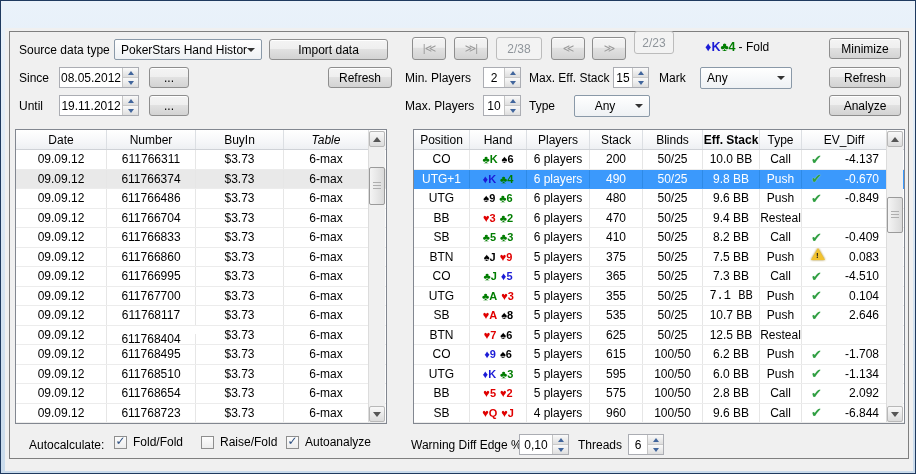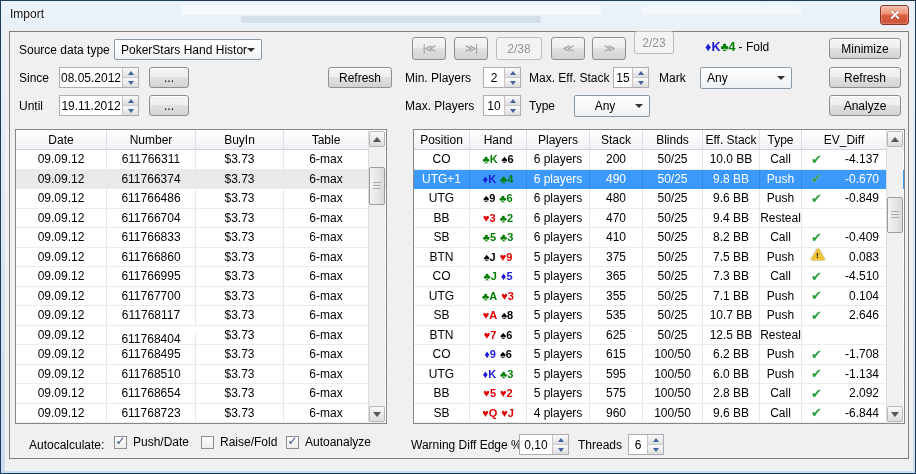--- a/index.html
+++ b/index.html
@@ -67,39 +67,30 @@
     background:repeating-linear-gradient(#aeaeae 0 1px,transparent 1px 3px);}
   .cb{width:13px;height:13px;border:1px solid #8e8e8e;box-sizing:border-box;background:linear-gradient(#fdfdfd,#ececec);
     display:flex;align-items:center;justify-content:center;flex:none;}
   .cb.checked::after{content:"\2713";color:#2b4d7e;font-weight:bold;font-size:12px;margin-top:-2px;}
   .cbwrap{position:absolute;display:flex;align-items:center;gap:6px;}
 </style>
 </head>
 <body>
 
 <div class="window">
-  <div class="titlebar">
-    <div class="streak" style="left:180px;top:4px;width:420px;height:10px;background:rgba(255,255,255,.55);"></div>
-    <div class="streak" style="left:240px;top:15px;width:300px;height:7px;background:rgba(150,170,190,.25);"></div>
-    <div class="streak" style="left:640px;top:5px;width:160px;height:9px;background:rgba(255,255,255,.45);"></div>
-    <span class="wtitle">Import</span>
-    <div class="close-btn">
-      <span class="xbar a"></span>
-      <span class="xbar b"></span>
-    </div>
-  </div>
 
   <div class="client">
     <div class="group-border"></div>
 
     <span class="label" style="left:14px;top:15px;">Source data type</span>
     <div class="combo" style="left:109px;top:11px;width:148px;height:21px;">
       <span class="txt">PokerStars Hand History</span>
       <span class="arrow"></span>
     </div>
+    <div class="btn" style="left:264px;top:11px;width:119px;height:21px;">Import data</div>
 
     <div class="btn nav" style="left:407px;top:9px;width:34px;height:23px;">
         <span>|≪</span>
       </div>
     <div class="btn nav" style="left:449px;top:9px;width:34px;height:23px;">
         <span>≫|</span>
       </div>
     <div class="counter" style="left:491px;top:9px;width:46px;height:23px;">2/38</div>
     <div class="btn nav" style="left:546px;top:9px;width:34px;height:23px;">
         <span>≪</span>
@@ -194,21 +185,21 @@
       <span class="txt">Any</span>
       <span class="arrow"></span>
     </div>
     <div class="btn" style="left:824px;top:67px;width:72px;height:21px;">Analyze</div>
 
     <div class="table" style="left:10px;top:101px;width:372px;height:295px;">
       <div class="thead" id="left-head">
           <div class="th" style="width: 91px;">Date</div>
           <div class="th" style="width: 89px;">Number</div>
           <div class="th" style="width: 88px;">BuyIn</div>
-          <div class="th" style="width: 85px;">Table</div>
+          <div class="th" style="width: 85px; font-style: italic;">Table</div>
         </div>
       <div id="left-body">
           <div class="trow">
             <div class="td" style="width: 91px;">09.09.12</div>
             <div class="td" style="width: 89px;">611766311</div>
             <div class="td" style="width: 88px;">$3.73</div>
             <div class="td" style="width: 85px;">6-max</div>
           </div>
           <div class="trow sel-gray">
             <div class="td" style="width: 91px;">09.09.12</div>
@@ -300,21 +291,21 @@
       </div>
     </div>
 
     <div class="table" style="left:408px;top:101px;width:492px;height:295px;">
       <div class="thead" id="right-head">
           <div class="th" style="width: 56px;">Position</div>
           <div class="th" style="width: 57px;">Hand</div>
           <div class="th" style="width: 63px;">Players</div>
           <div class="th" style="width: 53px;">Stack</div>
           <div class="th" style="width: 60px;">Blinds</div>
-          <div class="th" style="width: 57px;">Eff. Stack</div>
+          <div class="th" style="width: 57px; font-weight: bold;">Eff. Stack</div>
           <div class="th" style="width: 42px;">Type</div>
           <div class="th" style="width: 85px;">EV_Diff</div>
         </div>
       <div id="right-body">
           <div class="trow">
             <div class="td" style="width: 56px;">CO</div>
             <div class="td handcell" style="width: 57px;">
               <span class="card" style="color: rgb(0, 125, 0);">♣K</span>
               <span class="csp"></span>
               <span class="card" style="color: rgb(0, 0, 0);">♠6</span>
@@ -435,21 +426,21 @@
           <div class="trow">
             <div class="td" style="width: 56px;">UTG</div>
             <div class="td handcell" style="width: 57px;">
               <span class="card" style="color: rgb(0, 125, 0);">♣A</span>
               <span class="csp"></span>
               <span class="card" style="color: rgb(224, 0, 0);">♥3</span>
             </div>
             <div class="td" style="width: 63px;">5 players</div>
             <div class="td" style="width: 53px;">355</div>
             <div class="td" style="width: 60px;">50/25</div>
-            <div class="td" style="width: 57px;">7.1 BB</div>
+            <div class="td" style="width: 57px; font-family: Liberation Mono, monospace;">7.1 BB</div>
             <div class="td" style="width: 42px;">Push</div>
             <div class="td evcell" style="width: 85px;">
               <span class="chk">✔</span>
               <span class="evval">0.104</span>
             </div>
           </div>
           <div class="trow">
             <div class="td" style="width: 56px;">SB</div>
             <div class="td handcell" style="width: 57px;">
               <span class="card" style="color: rgb(224, 0, 0);">♥A</span>
@@ -558,21 +549,21 @@
         <div class="sthumb" style="top:66px;height:36px;"></div>
         <div class="sarrow down">
             <span class="tdn"></span>
           </div>
       </div>
     </div>
 
     <span class="label" style="left:24px;top:410px;">Autocalculate:</span>
     <div class="cbwrap" style="left:109px;top:407px;">
       <span class="cb checked"></span>
-        <span class="cblabel">Push/Date</span>
+        <span class="cblabel">Fold/Fold</span>
     </div>
     <div class="cbwrap" style="left:196px;top:407px;">
       <span class="cb"></span>
         <span class="cblabel">Raise/Fold</span>
     </div>
     <div class="cbwrap" style="left:281px;top:407px;">
       <span class="cb checked"></span>
         <span class="cblabel">Autoanalyze</span>
     </div>
 

